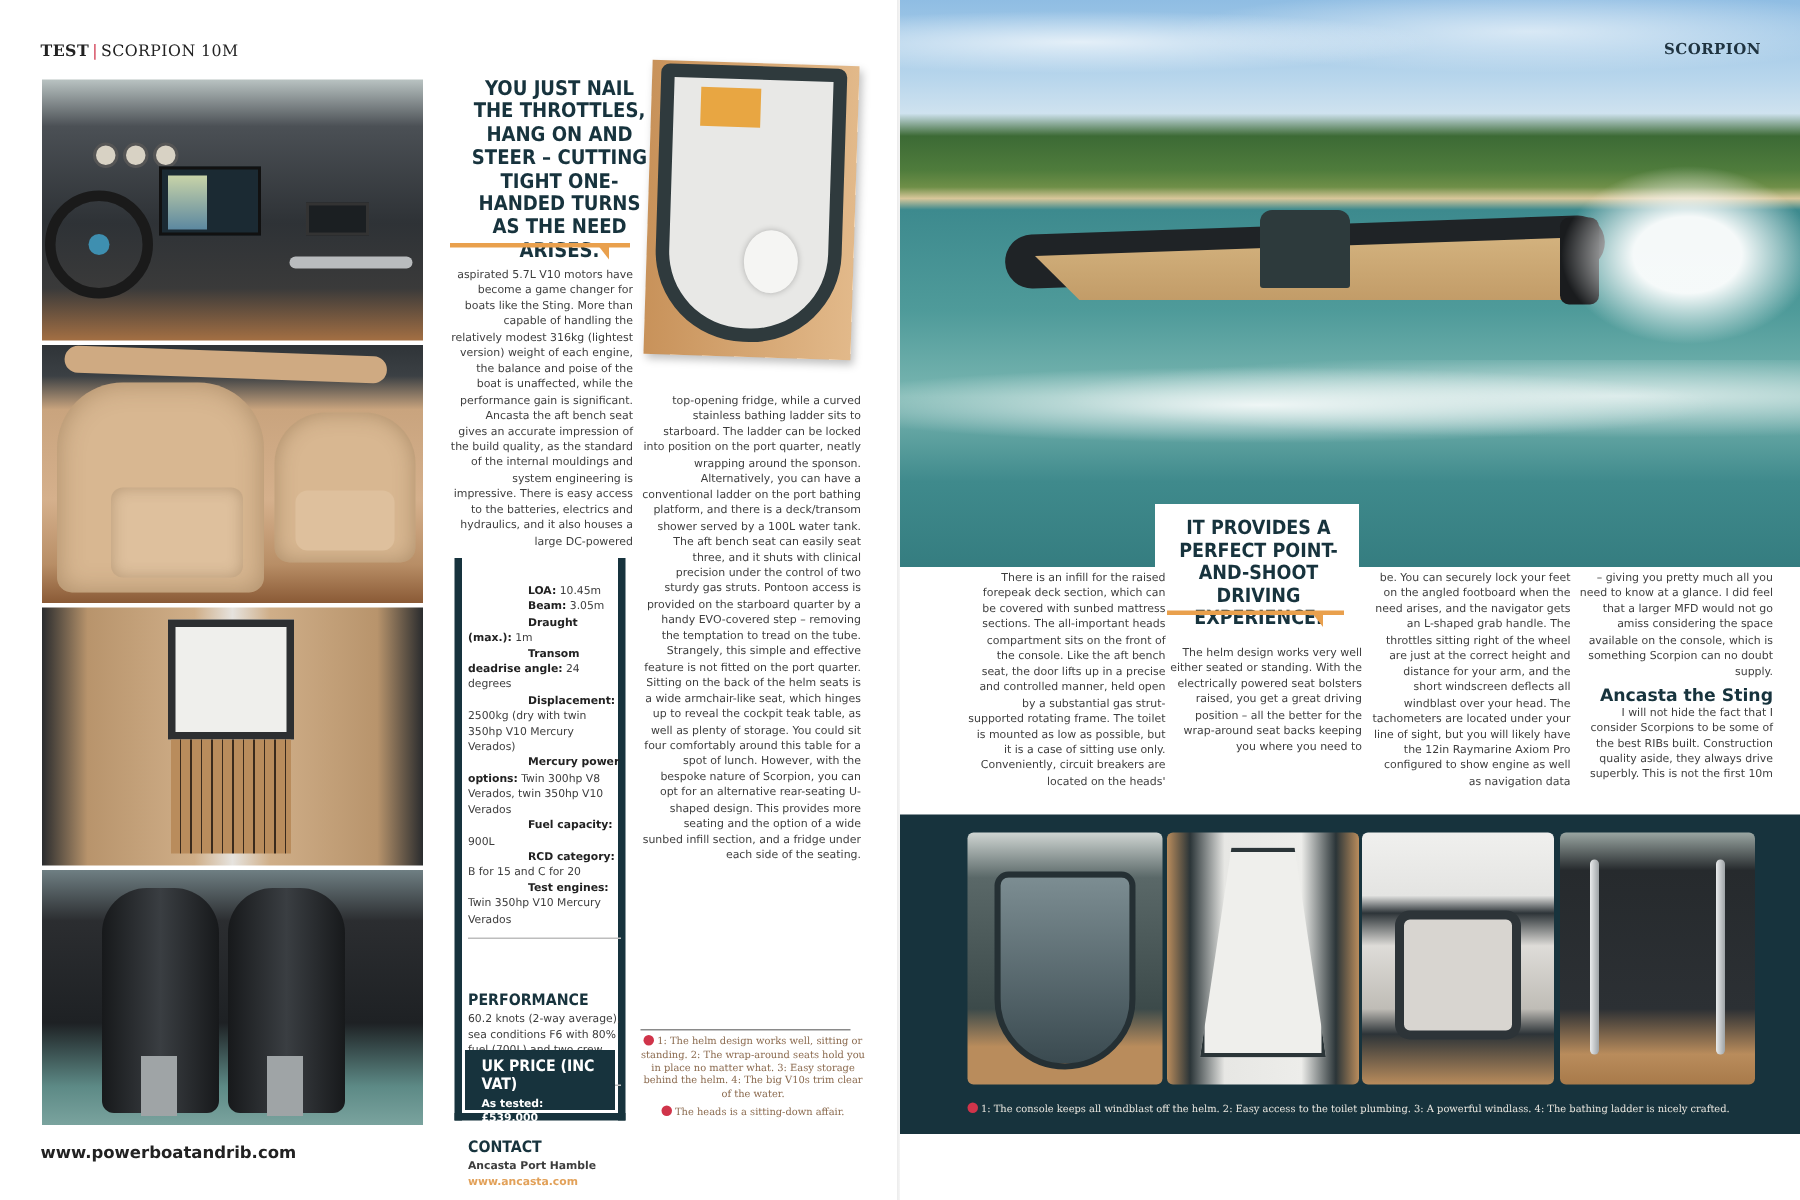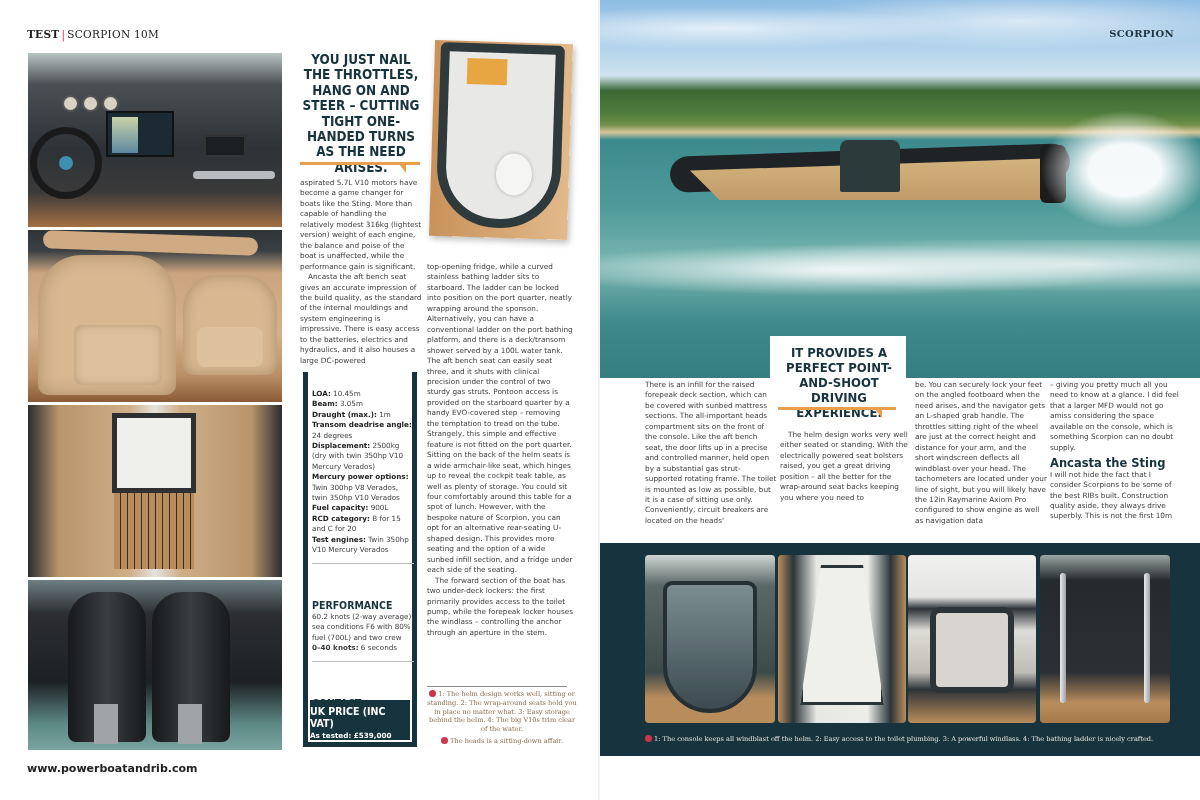--- a/index.html
+++ b/index.html
@@ -39,49 +39,49 @@
   .seat-bolster { position: absolute; left: 15px; top: 4px; width: 215px; height: 18px; border-radius: 9px; background: #cfaa82; transform: rotate(2deg); }
 
   .store-box { position: absolute; left: 84px; top: 8px; width: 84px; height: 80px; background: #efefec; border: 5px solid #2d2f31; }
   .store-hatch { position: absolute; left: 86px; top: 88px; width: 80px; height: 76px; background: repeating-linear-gradient(90deg,#b98c5c 0 6px,#3a2a1c 6px 7px); }
 
   .engine { position: absolute; top: 12px; width: 78px; height: 150px; border-radius: 30px 30px 8px 8px; background: linear-gradient(90deg,#17191b,#3a3e42 50%,#17191b); }
   .engine::after { content:""; position:absolute; left:26px; bottom:-2px; width:24px; height:40px; background:#9fa4a6; }
 
   
   .pullquote { font-family: "DejaVu Sans Condensed","DejaVu Sans", sans-serif; font-stretch: condensed; font-weight: bold; color: #17333d; text-align: center; text-transform: uppercase; line-height: 1.15; }
-  .pq1 { position: absolute; left: 300px; top: 52px; width: 122px; font-size: 13.4px; }
+  .pq1 { position: absolute; left: 312px; top: 52px; width: 122px; font-size: 13.4px; }
   .pq-rule { position: absolute; height: 3px; background: #e9a04d; }
   .pq-rule .tick { position: absolute; right: 14px; top: 2px; width: 0; height: 0; border-left: 7px solid transparent; border-top: 9px solid #e9a04d; }
   .pq1-rule { left: 300px; top: 162px; width: 120px; }
 
   
-  .body-text { font-family: "DejaVu Sans", sans-serif; font-size: 7.3px; line-height: 10.45px; color: #3d3d3d; }
+  .body-text { font-family: "DejaVu Sans", sans-serif; font-size: 7.3px; line-height: 10.45px; color: #3d3d3d; text-align: right; }
   .body-text p { margin: 0; }
   .body-text p.indent { text-indent: 8px; }
 
   .col-a { position: absolute; left: 300px; top: 178px; width: 122px; }
   .col-b { position: absolute; left: 427px; top: 262px; width: 147px; }
 
   
   .toilet-photo { position: absolute; left: 432px; top: 42px; width: 138px; height: 196px; background: linear-gradient(90deg,#c8925a,#e2b98a); transform: rotate(1.8deg); box-shadow: 2px 3px 6px rgba(0,0,0,0.25); overflow: hidden; }
   .toilet-frame { position: absolute; left: 6px; top: 2px; width: 124px; height: 184px; border-radius: 6px 6px 60px 60px; border: 9px solid #2f3a3d; background: #e8e8e6; }
   .toilet-panel { position: absolute; left: 18px; top: 6px; width: 40px; height: 26px; background: #e8a642; }
   .toilet-bowl { position: absolute; left: 50px; top: 100px; width: 36px; height: 42px; border-radius: 50%; background: #f5f5f3; box-shadow: 0 0 4px rgba(0,0,0,0.25); }
 
   
   .spec-box { position: absolute; left: 303px; top: 372px; width: 114px; height: 375px; border: 5px solid #17333d; border-top: none; }
   .spec-title { position: absolute; left: 298px; top: 366px; width: 124px; text-align: center; background: #fff; font-family: "DejaVu Sans Condensed","DejaVu Sans", sans-serif; font-stretch: condensed; font-weight: bold; font-size: 14.5px; color: #e2a159; letter-spacing: 0.3px; }
   .spec-title::before, .spec-title::after { content: ""; display: inline-block; width: 8px; height: 10px; background: #17333d; vertical-align: middle; margin: 0 3px; }
   .spec-body { position: absolute; left: 312px; top: 389px; width: 102px; font-size: 7.2px; line-height: 10.4px; color: #3d3d3d; }
-  .spec-body .row b { color: #222; }
+  .spec-body .row b { color: #222; margin-left: 40px; }
   .spec-sep { height: 1px; background: #bdbdbd; margin: 7px 0 8px; }
   .spec-h { font-family: "DejaVu Sans Condensed","DejaVu Sans", sans-serif; font-stretch: condensed; font-weight: bold; font-size: 10.5px; color: #17333d; margin-bottom: 2px; margin-top: 36px; }
   .spec-link { color: #e2a159; font-weight: bold; }
-  .price-box { position: absolute; left: 310px; top: 700px; width: 100px; height: 40px; background: #17333d; color: #fff; padding: 5px 0; }
+  .price-box { position: absolute; left: 310px; top: 700px; width: 100px; height: 40px; background: #17333d; color: #fff; padding: 5px 11px; }
   .price-h { font-family: "DejaVu Sans Condensed","DejaVu Sans", sans-serif; font-stretch: condensed; font-weight: bold; font-size: 10.5px; }
   .price-v { font-size: 7.2px; font-weight: bold; margin-top: 2px; }
 
   
   .cap-rule { position: absolute; left: 427px; top: 686px; width: 140px; height: 1px; background: #8a8a8a; }
   .captions-left { position: absolute; left: 427px; top: 690px; width: 150px; font-family: "DejaVu Serif", serif; font-size: 6.6px; line-height: 8.8px; color: #8b6a4e; text-align: center; }
   .captions-left .bullet { display: inline-block; width: 7px; height: 7px; border-radius: 50%; background: #d0344a; margin-right: 2px; vertical-align: -1px; }
   .captions-left p + p { margin-top: 3px; }
 
   .website { position: absolute; left: 27px; top: 762px; font-family: "DejaVu Sans", sans-serif; font-size: 11px; font-weight: bold; color: #222; }
@@ -171,21 +171,20 @@
 
   <div class="toilet-photo">
     <div class="toilet-frame">
       <div class="toilet-panel"></div>
       <div class="toilet-bowl"></div>
     </div>
   </div>
 
   <div class="body-text col-b">
     <p>top-opening fridge, while a curved stainless bathing ladder sits to starboard. The ladder can be locked into position on the port quarter, neatly wrapping around the sponson. Alternatively, you can have a conventional ladder on the port bathing platform, and there is a deck/transom shower served by a 100L water tank. The aft bench seat can easily seat three, and it shuts with clinical precision under the control of two sturdy gas struts. Pontoon access is provided on the starboard quarter by a handy EVO-covered step – removing the temptation to tread on the tube. Strangely, this simple and effective feature is not fitted on the port quarter. Sitting on the back of the helm seats is a wide armchair-like seat, which hinges up to reveal the cockpit teak table, as well as plenty of storage. You could sit four comfortably around this table for a spot of lunch. However, with the bespoke nature of Scorpion, you can opt for an alternative rear-seating U-shaped design. This provides more seating and the option of a wide sunbed infill section, and a fridge under each side of the seating.</p>
-    <p class="indent">The forward section of the boat has two under-deck lockers: the first primarily provides access to the toilet pump, while the forepeak locker houses the windlass – controlling the anchor through an aperture in the stem.</p>
   </div>
 
   <div class="spec-box"></div>
   <div class="spec-body">
     <div class="row"><b>LOA:</b> <span>10.45m</span></div>
     <div class="row"><b>Beam:</b> <span>3.05m</span></div>
     <div class="row"><b>Draught (max.):</b> <span>1m</span></div>
     <div class="row"><b>Transom deadrise angle:</b> <span>24 degrees</span></div>
     <div class="row"><b>Displacement:</b> <span>2500kg (dry with twin 350hp V10 Mercury Verados)</span></div>
     <div class="row"><b>Mercury power options:</b> <span>Twin 300hp V8 Verados, twin 350hp V10 Verados</span></div>

